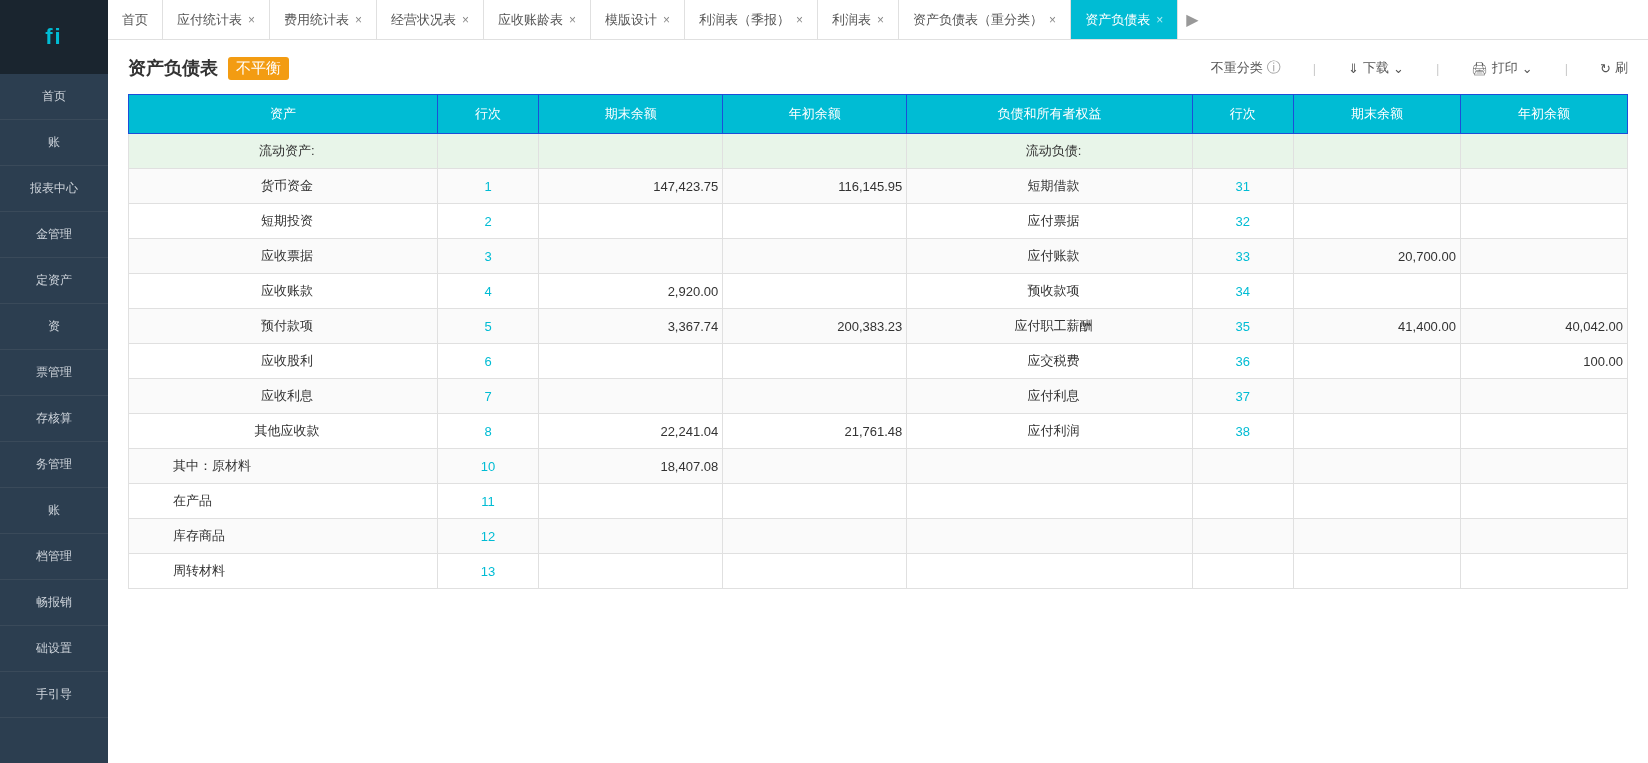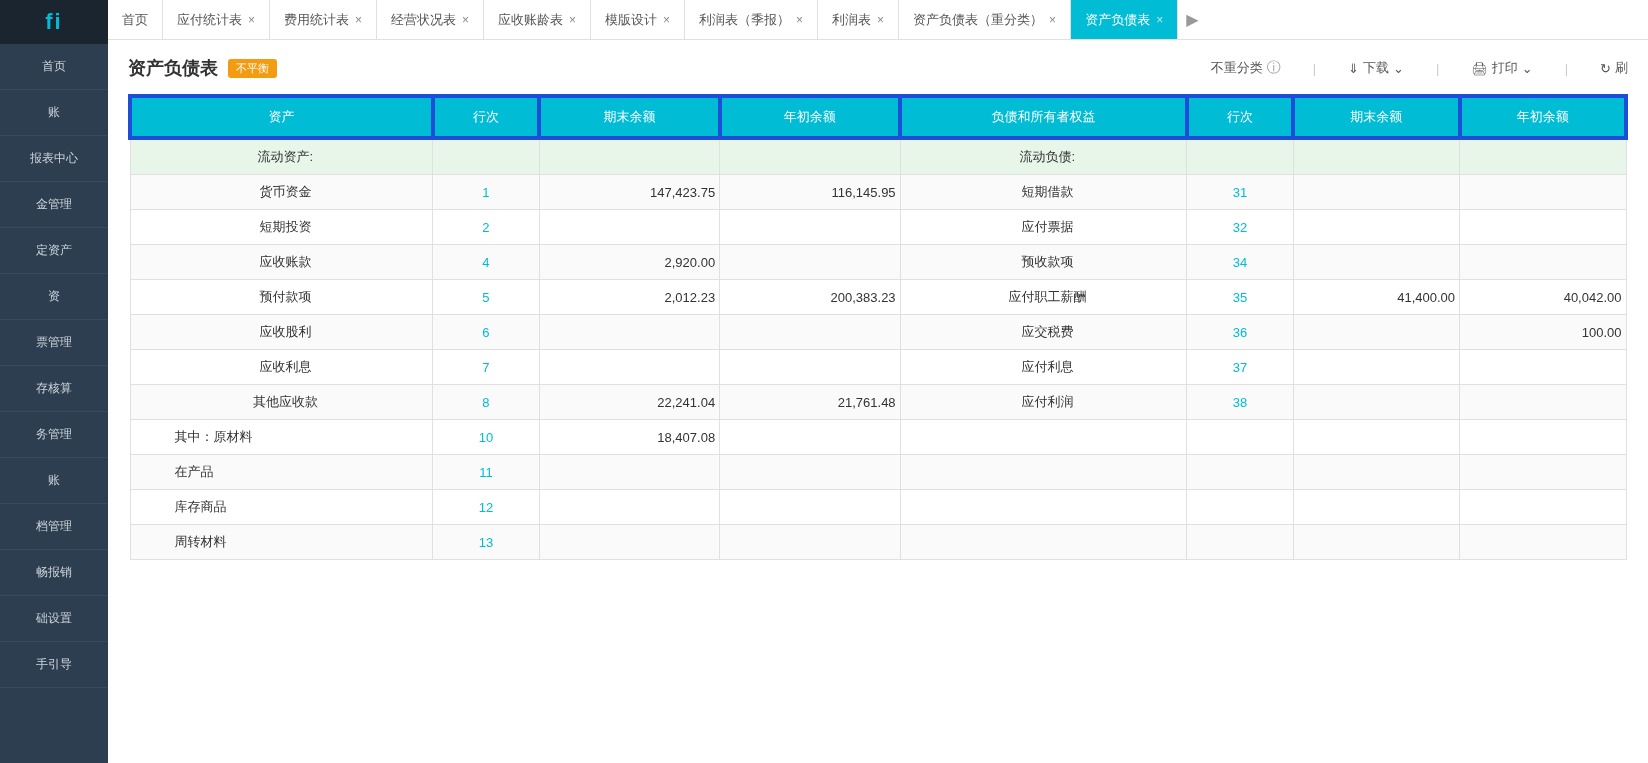--- a/index.html
+++ b/index.html
@@ -1,49 +1,49 @@
 <!DOCTYPE html>
 <html><head>
   <meta charset="utf-8">
   <style>
     * { box-sizing: border-box; margin: 0; padding: 0; }
     body { font-family: "Microsoft YaHei", "PingFang SC", sans-serif; font-size: 13px; background: #f0f2f5; overflow: hidden; }
     .app-layout { display: flex; height: 763px; width: 1648px; }
     
     
     .sidebar { width: 108px; background: #2c3e50; display: flex; flex-direction: column; color: #cdd3da; flex-shrink: 0; }
-    .sidebar-logo { height: 44px; background: #1a252f; display: flex; align-items: center; justify-content: center; font-size: 22px; font-weight: bold; color: #00bcd4; letter-spacing: 2px; }
+    .sidebar-logo { height: 74px; background: #1a252f; display: flex; align-items: center; justify-content: center; font-size: 22px; font-weight: bold; color: #00bcd4; letter-spacing: 2px; }
     .sidebar-item { padding: 14px 8px; text-align: center; font-size: 12px; cursor: pointer; border-bottom: 1px solid #3a4a5a; }
     
     
     .main-content { flex: 1; display: flex; flex-direction: column; overflow: hidden; }
     
     
     .tab-bar { display: flex; background: #fff; border-bottom: 1px solid #e0e0e0; height: 40px; align-items: stretch; overflow-x: auto; flex-shrink: 0; white-space: nowrap; }
     .tab-bar::-webkit-scrollbar { display: none; }
     .tab-item { display: inline-flex; align-items: center; padding: 0 14px; font-size: 13px; color: #555; border-right: 1px solid #e0e0e0; cursor: pointer; flex-shrink: 0; gap: 6px; }
     .tab-item.active { background: #00bcd4; color: #fff; }
     .tab-close { font-size: 12px; color: inherit; opacity: 0.7; }
     .tab-scroll-btn { display: flex; align-items: center; padding: 0 8px; cursor: pointer; color: #999; font-size: 16px; }
     
     
     .page-content { flex: 1; background: #fff; overflow-y: auto; padding: 16px 20px; }
     
     
     .page-header { display: flex; align-items: center; justify-content: space-between; margin-bottom: 14px; }
     .page-title-area { display: flex; align-items: center; gap: 10px; }
     .page-title { font-size: 18px; font-weight: bold; color: #333; }
-    .unbalanced-badge { background: #f39c12; color: #fff; font-size: 11px; padding: 2px 8px; border-radius: 3px; }
+    .unbalanced-badge { background: #f39c12; color: #fff; font-size: 15px; padding: 2px 8px; border-radius: 3px; }
     .page-actions { display: flex; align-items: center; gap: 32px; font-size: 13px; color: #555; }
     .page-action-item { display: flex; align-items: center; gap: 4px; cursor: pointer; }
     .action-divider { color: #ccc; }
     
     
     .report-table { width: 100%; border-collapse: collapse; font-size: 13px; }
-    .report-table th { background: #00bcd4; color: #fff; padding: 10px 8px; text-align: center; border: 4px solid #1d4ed8; font-weight: normal; }
+    .report-table th { background: #00bcd4; color: #fff; padding: 10px 8px; text-align: center; border: 1px solid #1d4ed8; font-weight: normal; }
     .report-table td { padding: 8px 8px; border: 1px solid #e0e0e0; text-align: center; color: #333; }
     .report-table td.left-align { text-align: center; padding-left: 16px; }
     .report-table td.sub-item { padding-left: 44px; text-align: left; }
     .report-table .section-row td { background: #e8f5e9; font-weight: normal; color: #333; }
     .report-table .data-row:nth-child(even) td { background: #fafafa; }
     .report-table td.number { text-align: right; padding-right: 4px; }
     .report-table td.row-num { color: #00bcd4; }
   </style>
 </head>
 <body>
@@ -185,33 +185,43 @@
             <td class="left-align">短期投资</td>
             <td class="row-num">2</td>
             <td class="number"></td>
             <td class="number"></td>
             <td class="left-align">应付票据</td>
             <td class="row-num">32</td>
             <td class="number"></td>
             <td class="number"></td>
           </tr>
           <tr class="data-row">
+            <td class="left-align">应收票据</td>
+            <td class="row-num">3</td>
+            <td class="number"></td>
+            <td class="number"></td>
+            <td class="left-align">应付账款</td>
+            <td class="row-num">33</td>
+            <td class="number">20,700.00</td>
+            <td class="number"></td>
+          </tr>
+          <tr class="data-row">
             <td class="left-align">应收账款</td>
             <td class="row-num">4</td>
             <td class="number">2,920.00</td>
             <td class="number"></td>
             <td class="left-align">预收款项</td>
             <td class="row-num">34</td>
             <td class="number"></td>
             <td class="number"></td>
           </tr>
           <tr class="data-row">
             <td class="left-align">预付款项</td>
             <td class="row-num">5</td>
-            <td class="number">2,012.23</td>
+            <td class="number">3,367.74</td>
             <td class="number">200,383.23</td>
             <td class="left-align">应付职工薪酬</td>
             <td class="row-num">35</td>
             <td class="number">41,400.00</td>
             <td class="number">40,042.00</td>
           </tr>
           <tr class="data-row">
             <td class="left-align">应收股利</td>
             <td class="row-num">6</td>
             <td class="number"></td>

